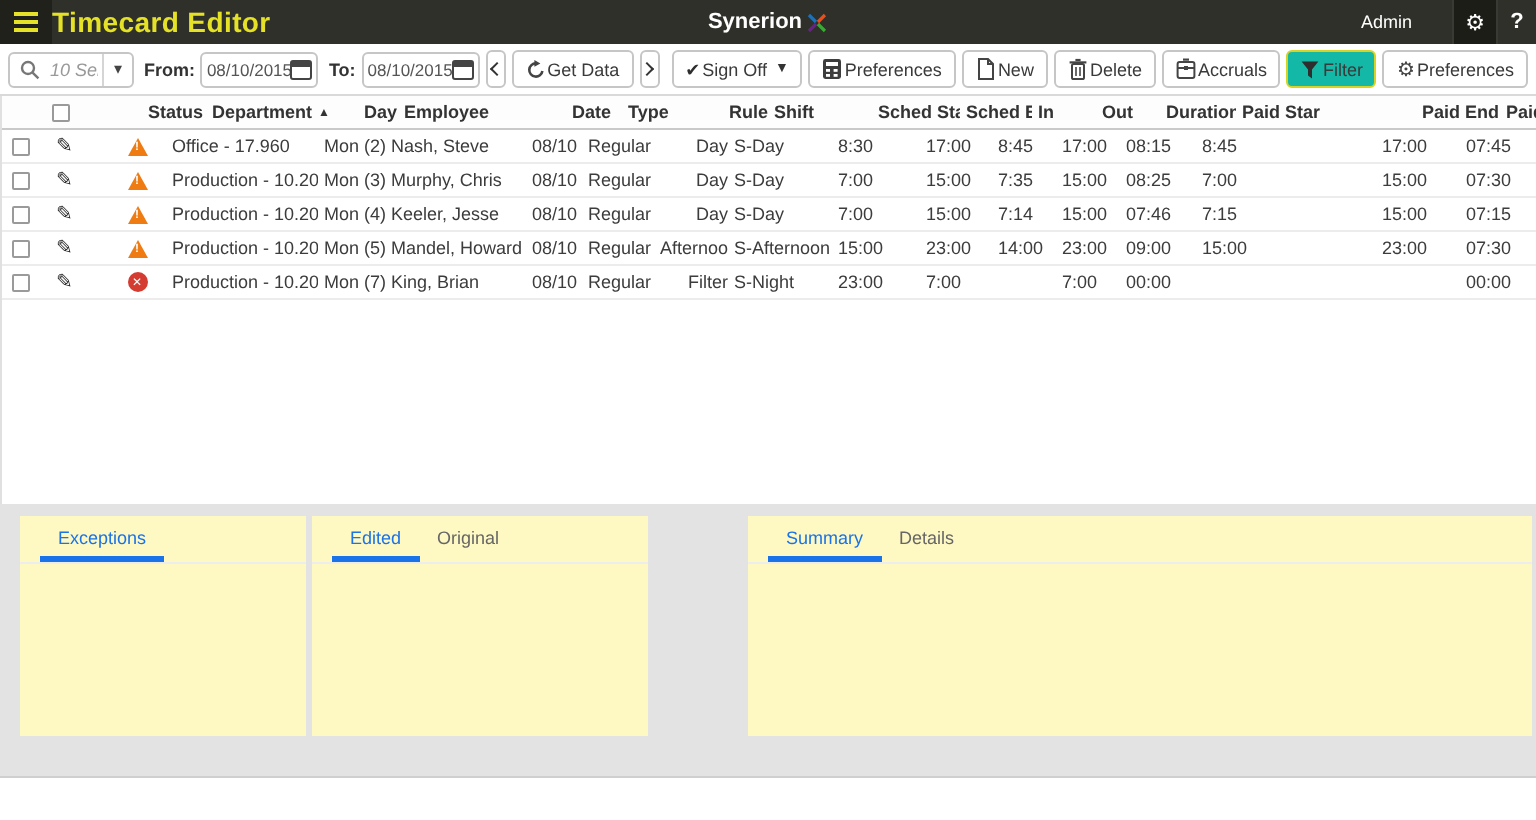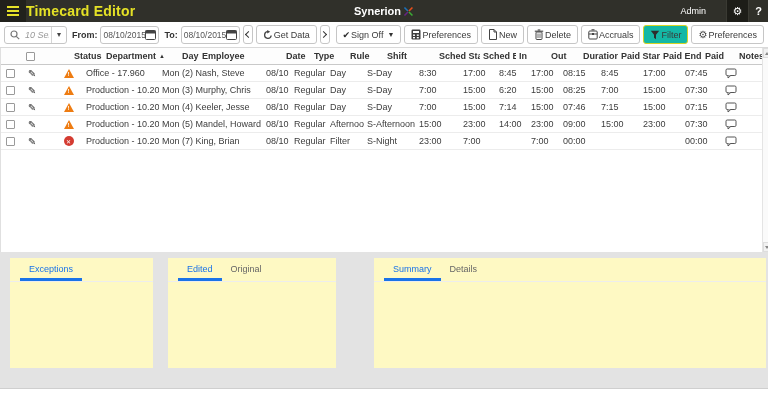--- a/index.html
+++ b/index.html
@@ -40,43 +40,43 @@
   .gutter { width:7px; background:#ececec; border-right:1px solid #e0e0e0; }
   .grid { flex:1; }
   .tr { display:flex; align-items:center; height:17px; border-bottom:1px solid #ececec; background:#fff; }
   .tr.head { font-weight:bold; color:#333; border-bottom:1px solid #c9c9c9; background:#fdfdfd;padding-left:20px; }
   .td { padding-left:3px; overflow:hidden; white-space:nowrap; }
   .c-check{width:24px; display:flex; justify-content:flex-start; padding-left:5px;}
   .c-pencil{width:26px; text-align:left;}
   .c-status{width:32px; display:flex; justify-content:center;}
   .tr.head .c-status{display:block; text-align:left;}
   .c-dept{width:76px;} .c-day{width:20px;} .c-emp{width:84px;} .c-date{width:28px;}
-  .c-type{width:36px;} .c-rule{width:37px;} .c-shift{width:52px;} .c-ss{width:44px;}
+  .c-type{width:36px;} .c-rule{width:37px;text-align:right;} .c-shift{width:52px;} .c-ss{width:44px;}
   .c-se{width:36px;} .c-in{width:32px;} .c-out{width:32px;} .c-dur{width:38px;}
-  .c-ps{width:42px;} .c-pe{width:42px;} .c-paid{width:34px;} .c-notes{width:26px; display:flex; justify-content:center;}
+  .c-ps{width:42px;} .c-pe{width:42px;margin-left:48px;} .c-paid{width:34px;} .c-notes{width:26px; display:flex; justify-content:center;}
   .tr.head .c-notes{display:block; text-align:left;}
   .checkbox { display:inline-block; width:9px; height:9px; border:1px solid #9a9a9a; border-radius:1px; background:#fff; cursor:pointer; }
   .pencil { font-size:10px; color:#2e2e2e; cursor:pointer; }
   .sort-asc { font-size:6px; color:#333; margin-left:3px; vertical-align:1px; }
   .warn { position:relative; display:inline-block; width:0; height:0; border-left:5px solid transparent; border-right:5px solid transparent; border-bottom:9px solid #ee7c12; }
   .warn::after { content:"!"; position:absolute; left:-1px; top:2px; width:2px; color:#fff; font-size:6px; font-weight:bold; line-height:7px; }
   .err { display:inline-flex; align-items:center; justify-content:center; width:10px; height:10px; border-radius:50%; background:#d43b31; color:#fff; font-size:6px; font-weight:bold; }
   .err::after { content:"\2715"; }
 
   
   .vscroll { width:8px; background:#fafafa; border-left:1px solid #e4e4e4; display:flex; flex-direction:column; justify-content:space-between; align-items:center; }
   .sc-btn { width:8px; height:10px; background:#f1f1f1; border:1px solid #ddd; display:flex; align-items:center; justify-content:center; cursor:pointer; }
   .tri-up { width:0; height:0; border-left:2.5px solid transparent; border-right:2.5px solid transparent; border-bottom:3.5px solid #888; }
   .tri-down { width:0; height:0; border-left:2.5px solid transparent; border-right:2.5px solid transparent; border-top:3.5px solid #888; }
 
   
   .lower { position:relative; height:136px; background:#e3e3e3; }
   .panel { position:absolute; top:6px; height:110px; background:#fef9c3; }
   .panel.p1 { left:10px; width:143px; }
-  .panel.p2 { left:168px; width:168px; }
+  .panel.p2 { left:156px; width:168px; }
   .panel.p3 { left:374px; width:392px; }
   .tabs { display:flex; border-bottom:1px solid #ededed; padding-left:10px; }
   .tab { padding:6px 9px 4px 9px; color:#666; border-bottom:3px solid transparent; cursor:pointer; }
   .tab.active { color:#1a73e8; border-bottom-color:#1a73e8; }
 
   .footer { height:22px; background:#fff; border-top:1px solid #cfcfcf; }
 
   .ico { display:inline-block; vertical-align:middle; }
 </style>
 </head>
@@ -278,21 +278,21 @@
           </span>
         <span class="td c-dept">Production - 10.200</span>
         <span class="td c-day">Mon</span>
         <span class="td c-emp">(3) Murphy, Chris</span>
         <span class="td c-date">08/10</span>
         <span class="td c-type">Regular</span>
         <span class="td c-rule">Day</span>
         <span class="td c-shift">S-Day</span>
         <span class="td c-ss">7:00</span>
         <span class="td c-se">15:00</span>
-        <span class="td c-in">6:20</span>
+        <span class="td c-in">7:35</span>
         <span class="td c-out">15:00</span>
         <span class="td c-dur">08:25</span>
         <span class="td c-ps">7:00</span>
         <span class="td c-pe">15:00</span>
         <span class="td c-paid">07:30</span>
         <span class="td c-notes">
             <svg class="ico" width="12" height="11" viewBox="0 0 12 11">
               <rect x="1" y="1" width="10" height="6.5" rx="1.2" fill="#fff" stroke="#555"></rect>
               <path d="M3,7.5 L3,10 L5.8,7.5" fill="#fff" stroke="#555"></path>
             </svg>

